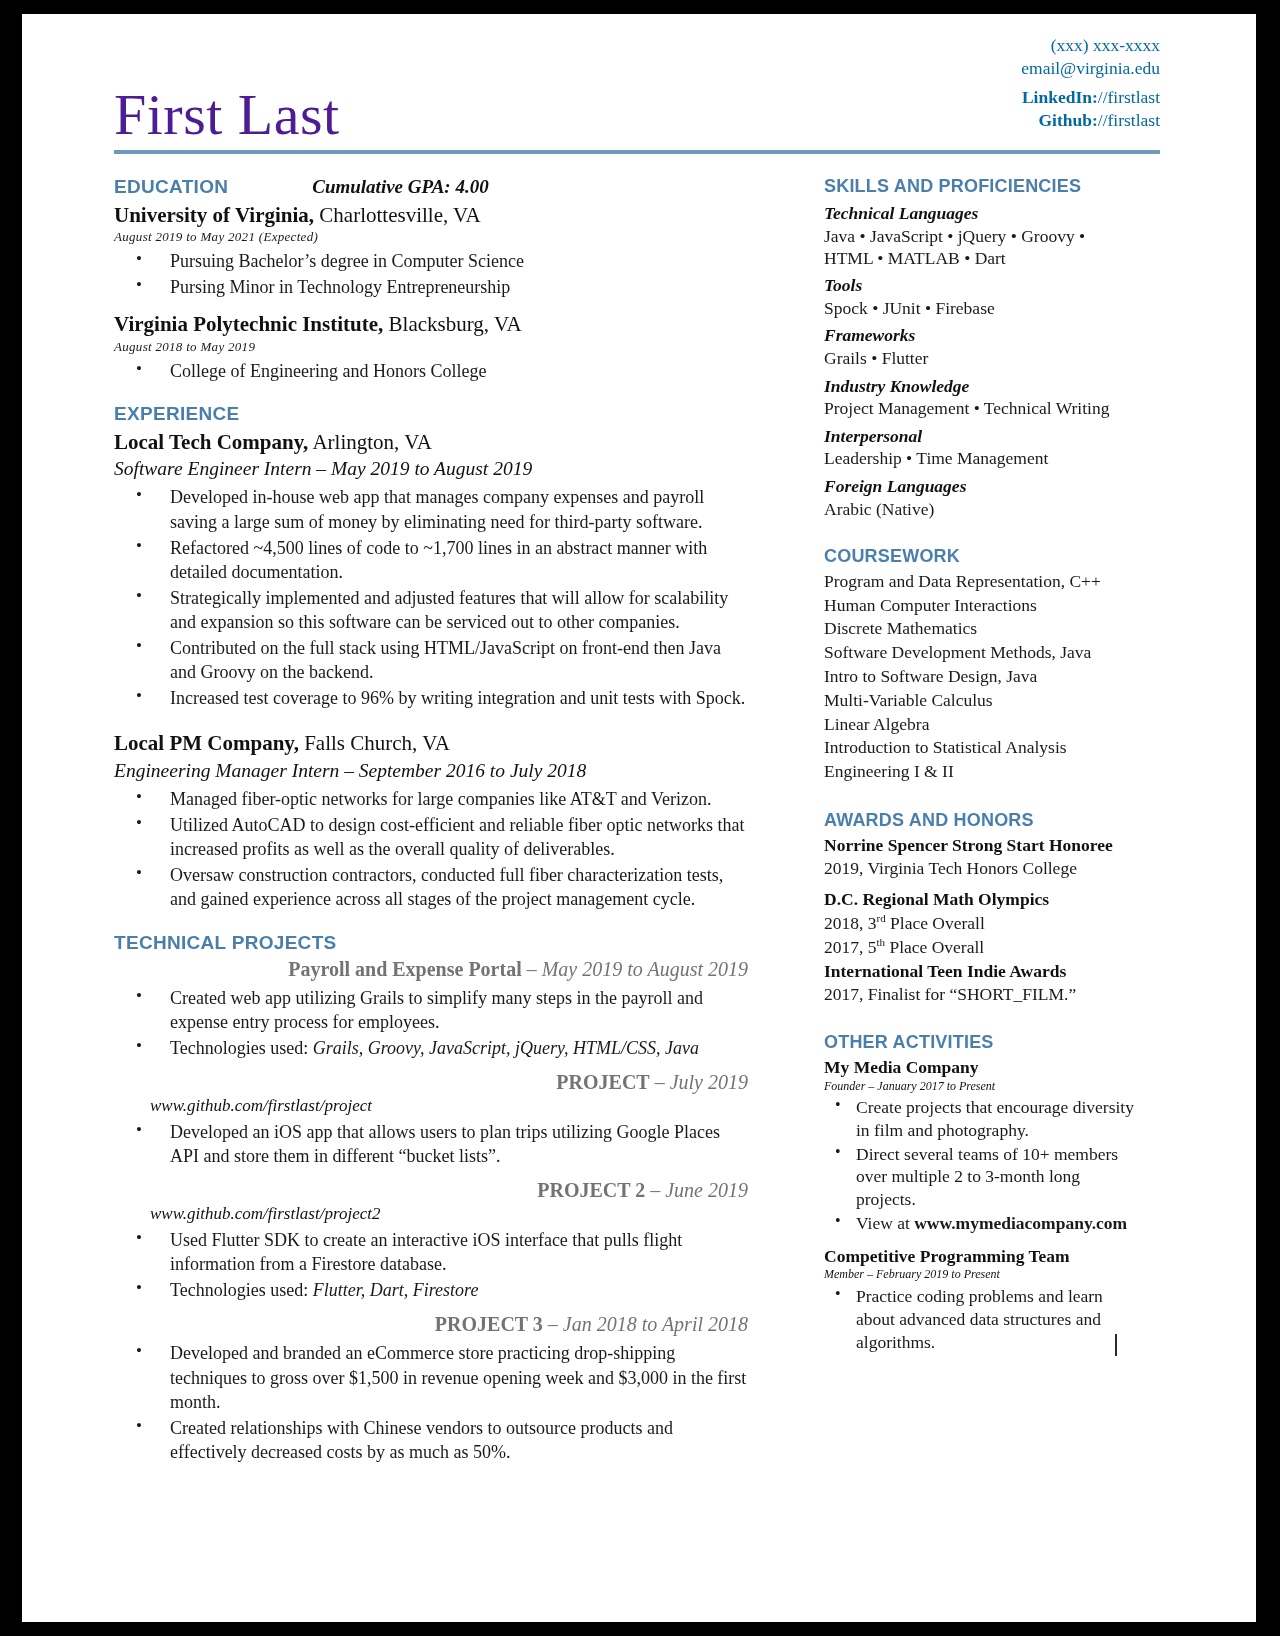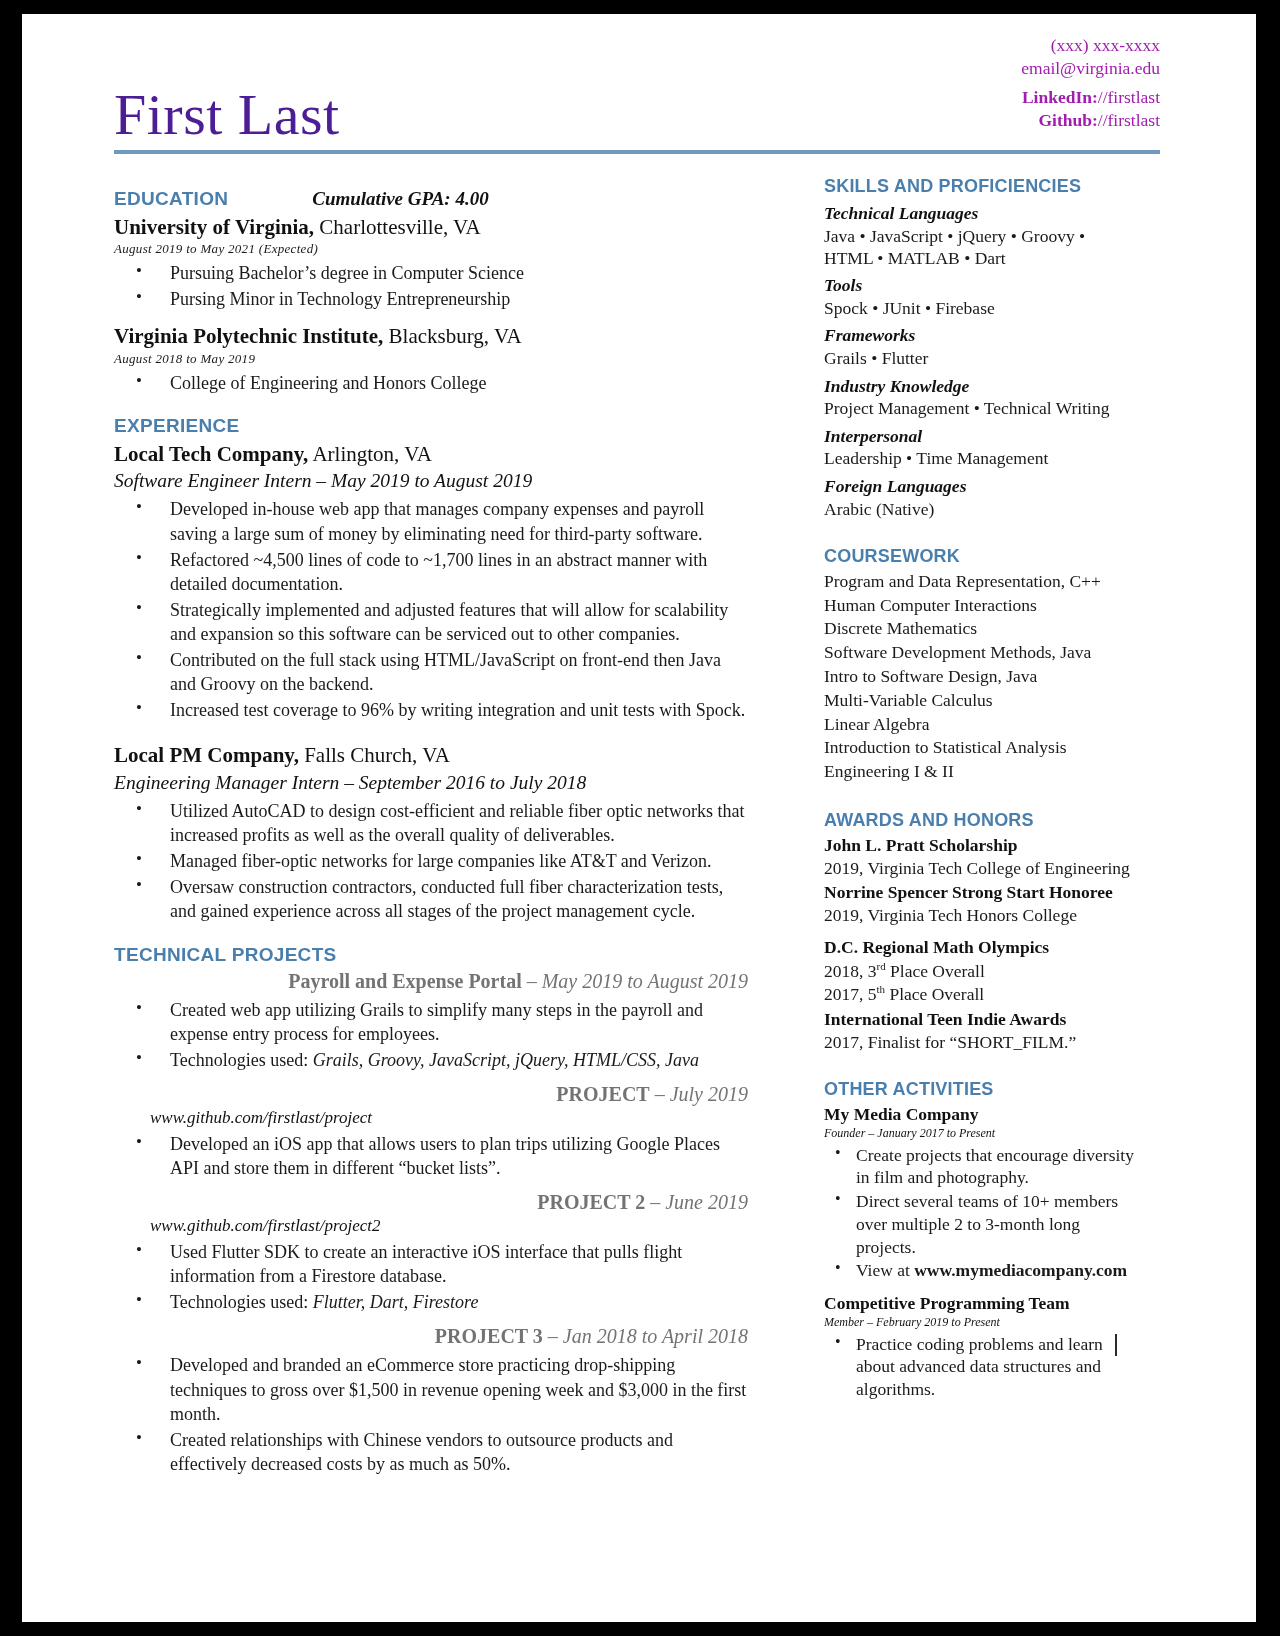--- a/index.html
+++ b/index.html
@@ -44,21 +44,21 @@
     line-height: 1;
     color: #4c1d95;
   }
   .contact {
     position: absolute;
     right: 0;
     top: 20px;
     text-align: right;
     font-size: 17.5px;
     line-height: 1.33;
-    color: #a21caf;
+    color: #0369a1;
   }
   .contact .cline { white-space: nowrap; }
   .contact .bline { margin-top: 5px; white-space: nowrap; }
   .contact b { font-weight: 700; text-align: right; }
 
   .rule {
     margin-top: 16px;
     height: 4px;
     background: #6f99bd;
     width: 100%;
@@ -84,21 +84,20 @@
     display: flex;
     align-items: baseline;
   }
   .gpa {
     margin-left: 84px;
     font-style: italic;
     font-weight: 700;
     font-size: 19px;
     color: #111;
     font-family: "Liberation Serif", serif;
-    margin-top: 12px;
   }
 
   .org {
     font-size: 21px;
     font-weight: 700;
     color: #111;
     margin-top: 4px;
     line-height: 1.25;
   }
   .org .loc { font-weight: 400; }
@@ -311,22 +310,22 @@
               <li>Strategically implemented and adjusted features that will allow for scalability and expansion so this software can be serviced out to other companies.</li>
               <li>Contributed on the full stack using HTML/JavaScript on front-end then Java and Groovy on the backend.</li>
               <li>Increased test coverage to 96% by writing integration and unit tests with Spock.</li>
             </ul>
           </div>
 
           <div style="margin-top:20px">
             <div class="org"><span>Local PM Company,</span><span class="loc"> Falls Church, VA</span></div>
             <div class="role">Engineering Manager Intern – September 2016 to July 2018</div>
             <ul class="bullets">
+              <li>Managed fiber-optic networks for large companies like AT&amp;T and Verizon.</li>
               <li>Utilized AutoCAD to design cost-efficient and reliable fiber optic networks that increased profits as well as the overall quality of deliverables.</li>
-              <li>Managed fiber-optic networks for large companies like AT&amp;T and Verizon.</li>
               <li>Oversaw construction contractors, conducted full fiber characterization tests, and gained experience across all stages of the project management cycle.</li>
             </ul>
           </div>
         </div>
 
         <div class="sec-block">
           <div class="sec-head">TECHNICAL PROJECTS</div>
 
           <div>
             <div class="proj-title" style="margin-top:2px"><span>Payroll and Expense Portal</span><span class="dt"> – May 2019 to August 2019</span></div>
@@ -392,24 +391,20 @@
           <div class="course">Multi-Variable Calculus</div>
           <div class="course">Linear Algebra</div>
           <div class="course">Introduction to Statistical Analysis</div>
           <div class="course">Engineering I &amp; II</div>
         </div>
 
         <div class="r-sec">
           <div class="r-head">AWARDS AND HONORS</div>
 
           <div>
-            <div class="award-name">John L. Pratt Scholarship</div>
-            <div class="award-det">2019, Virginia Tech College of Engineering</div>
-          </div>
-          <div>
             <div class="award-name">Norrine Spencer Strong Start Honoree</div>
             <div class="award-det">2019, Virginia Tech Honors College</div>
           </div>
           <div class="award-gap">
             <div class="award-name">D.C. Regional Math Olympics</div>
             <div class="award-det">2018, 3<sup>rd</sup> Place Overall</div>
             <div class="award-det">2017, 5<sup>th</sup> Place Overall</div>
           </div>
           <div>
             <div class="award-name">International Teen Indie Awards</div>

